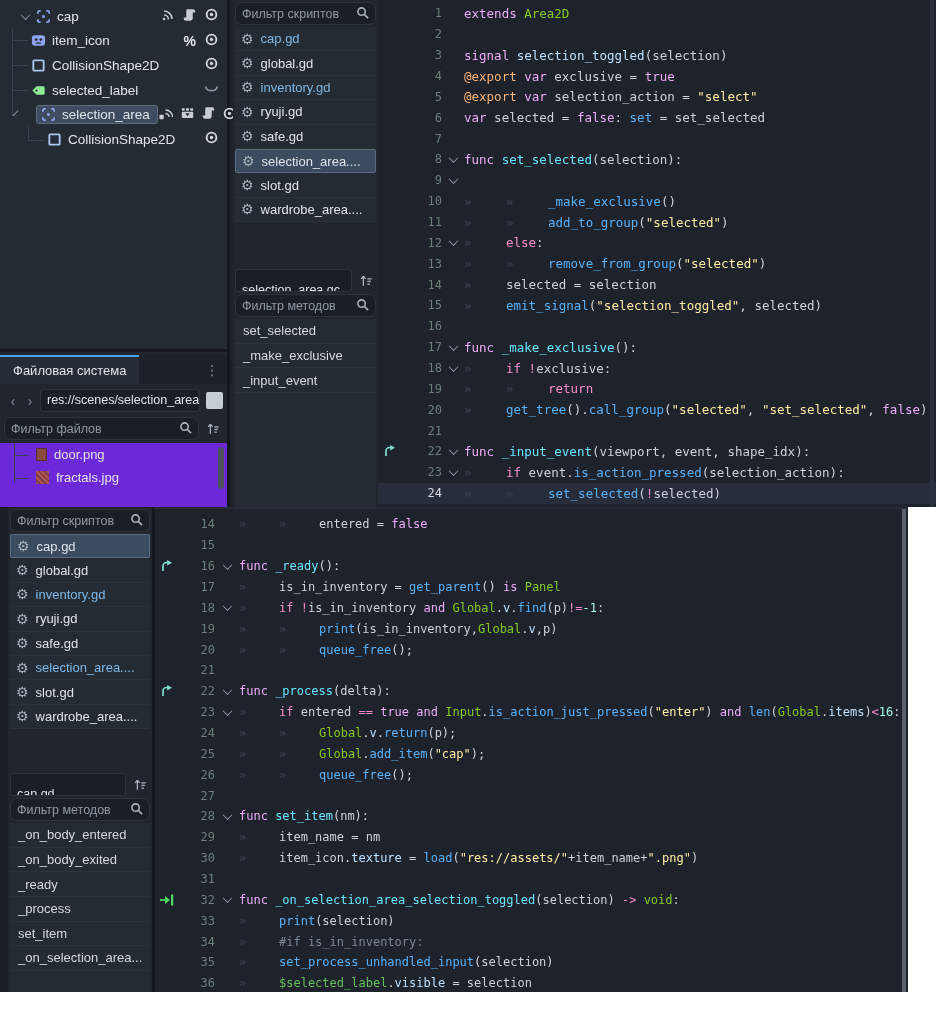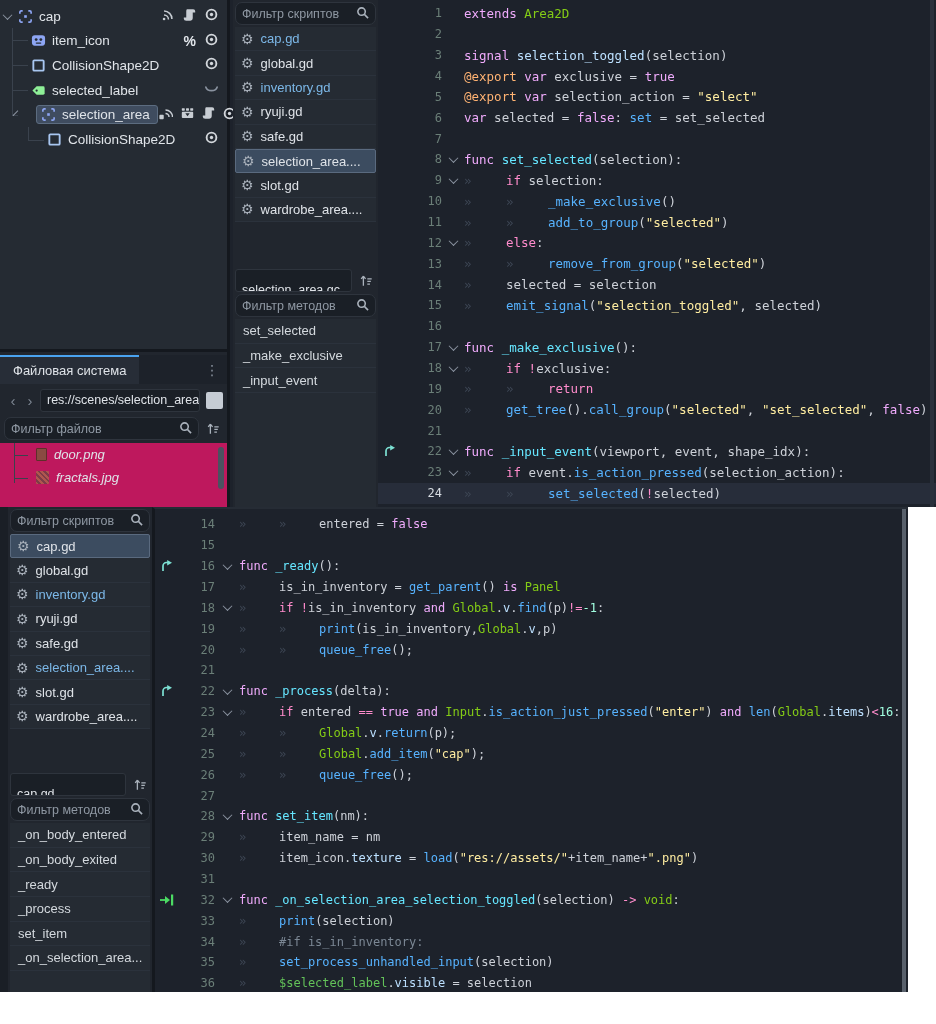--- a/index.html
+++ b/index.html
@@ -27,21 +27,21 @@
   .fs-tab { background:#272d37; border-top:2px solid #4aa3f0; color:#dfe3e8; padding:0 13px; display:flex; align-items:center; font-size:13px; }
   .fs-dots { margin-left:auto; color:#8a93a0; font-size:14px; display:flex; align-items:center; padding:0 8px; }
   .fs-nav { display:flex; align-items:center; gap:3px; padding:5px 4px 3px 6px; flex:none; }
   .nav-arrow { color:#7e8793; font-size:15px; width:14px; text-align:center; line-height:14px; }
   .fs-path { flex:1; background:#1a1f26; border:1px solid #2e343d; border-radius:3px; height:23px; line-height:21px; padding:0 6px; color:#dfe3e8; font-size:12.5px; white-space:nowrap; overflow:hidden; }
   .fs-square { width:17px; height:17px; background:#c6ccd4; border-radius:2px; margin-left:3px; flex:none; }
   .fs-filter-row { display:flex; align-items:center; gap:4px; padding:2px 4px 3px 4px; flex:none; }
   .filter-box { flex:1; display:flex; align-items:center; background:#1a1f26; border:1px solid #2e343d; border-radius:7px; height:23px; padding:0 6px; color:#8f98a3; font-size:12.5px; }
   .filter-box .ph { flex:1; white-space:nowrap; overflow:hidden; }
   .tool-btn { width:20px; height:20px; display:flex; align-items:center; justify-content:center; flex:none; }
-  .fs-list { position:relative; flex:1; background:#be185d; overflow:hidden;font-style:italic; }
+  .fs-list { position:relative; flex:1; background:#6d28d9; overflow:hidden; }
   .fs-item { display:flex; align-items:center; height:23px; padding-left:36px; color:#dfe3e8; font-size:13px; gap:7px; }
   .icon-door { width:11px; height:13px; background:#8a4a42; border:1px solid #5e2f2a; border-radius:1px; }
   .icon-fractal { width:13px; height:13px; border-radius:1px; background:repeating-linear-gradient(45deg,#b0564e 0 2px,#7e3b48 2px 4px); }
   .fs-vscroll { position:absolute; right:3px; top:4px; width:6px; height:42px; background:#4a5260; border-radius:3px; }
 
   
   .scripts-panel { position:absolute; background:#21262e; display:flex; flex-direction:column; }
   .sp-filter { margin:2px 2px 0 2px; flex:none; }
   .sp-list { background:#252b33; margin:2px 2px 0 2px; }
   .sp-item { display:flex; align-items:center; height:24.4px; padding:0 4px 0 6px; gap:7px; font-size:13px; color:#dfe3e8; border-bottom:1px solid #2b323c; }
@@ -91,21 +91,21 @@
       <div class="scene-panel">
         <div class="tree">
           <div class="tl" style="left:12px;top:28px;width:1px;height:88px;"></div>
           <div class="tl" style="left:12px;top:40px;width:16px;height:1px;"></div>
           <div class="tl" style="left:12px;top:65px;width:16px;height:1px;"></div>
           <div class="tl" style="left:12px;top:90px;width:16px;height:1px;"></div>
           <div class="tl" style="left:12px;top:115px;width:6px;height:1px;"></div>
           <div class="tl" style="left:28px;top:127px;width:1px;height:13px;"></div>
           <div class="tl" style="left:28px;top:140px;width:16px;height:1px;"></div>
 
-          <div class="tree-row" style="padding-left:4px;">
+          <div class="tree-row" style="padding-left:22px;">
             <span class="chev"></span>
             <span style="margin-left:7px;display:flex;">
               <svg width="15" height="15" viewBox="0 0 16 16" fill="none" stroke="#8da5f3" stroke-width="1.8">
                   <path d="M2 5 V3.5 Q2 2 3.5 2 H5"></path>
                   <path d="M11 2 h1.5 Q14 2 14 3.5 V5"></path>
                   <path d="M14 11 v1.5 Q14 14 12.5 14 H11"></path>
                   <path d="M5 14 H3.5 Q2 14 2 12.5 V11"></path>
                   <rect x="6.6" y="6.6" width="2.8" height="2.8" fill="#8da5f3" stroke="none"></rect>
                 </svg>
             </span>
@@ -352,21 +352,21 @@
 
     <div class="editor editor-top" id="editor-top">
         <div class="cline"><span class="g-icon"></span><span class="lnum">1</span><span class="fold"></span><span class="code"><span class="tk-kw">extends</span><span class="tk-pl"> </span><span class="tk-type">Area2D</span></span></div>
         <div class="cline"><span class="g-icon"></span><span class="lnum">2</span><span class="fold"></span><span class="code"></span></div>
         <div class="cline"><span class="g-icon"></span><span class="lnum">3</span><span class="fold"></span><span class="code"><span class="tk-kw">signal</span><span class="tk-pl"> </span><span class="tk-mem">selection_toggled</span><span class="tk-pl">(selection)</span></span></div>
         <div class="cline"><span class="g-icon"></span><span class="lnum">4</span><span class="fold"></span><span class="code"><span class="tk-ann">@export</span><span class="tk-pl"> </span><span class="tk-kw">var</span><span class="tk-pl"> exclusive = </span><span class="tk-kw">true</span></span></div>
         <div class="cline"><span class="g-icon"></span><span class="lnum">5</span><span class="fold"></span><span class="code"><span class="tk-ann">@export</span><span class="tk-pl"> </span><span class="tk-kw">var</span><span class="tk-pl"> selection_action = </span><span class="tk-str">"select"</span></span></div>
         <div class="cline"><span class="g-icon"></span><span class="lnum">6</span><span class="fold"></span><span class="code"><span class="tk-kw">var</span><span class="tk-pl"> selected = </span><span class="tk-kw">false</span><span class="tk-pl">: </span><span class="tk-fn">set</span><span class="tk-pl"> = set_selected</span></span></div>
         <div class="cline"><span class="g-icon"></span><span class="lnum">7</span><span class="fold"></span><span class="code"></span></div>
         <div class="cline"><span class="g-icon"></span><span class="lnum">8</span><span class="fold"><i class="chev"></i></span><span class="code"><span class="tk-kw">func</span><span class="tk-pl"> </span><span class="tk-fndef">set_selected</span><span class="tk-pl">(selection):</span></span></div>
-        <div class="cline"><span class="g-icon"></span><span class="lnum">9</span><span class="fold"><i class="chev"></i></span><span class="code"><span class="tabmark">»</span><span class="tk-cf">if</span><span class="tk-pl"> selection:</span></span></div>
+        <div class="cline"><span class="g-icon"></span><span class="lnum">9</span><span class="fold"><i class="chev"></i></span></div>
         <div class="cline"><span class="g-icon"></span><span class="lnum">10</span><span class="fold"></span><span class="code"><span class="tabmark">»</span><span class="tabmark">»</span><span class="tk-fn">_make_exclusive</span><span class="tk-pl">()</span></span></div>
         <div class="cline"><span class="g-icon"></span><span class="lnum">11</span><span class="fold"></span><span class="code"><span class="tabmark">»</span><span class="tabmark">»</span><span class="tk-fn">add_to_group</span><span class="tk-pl">(</span><span class="tk-str">"selected"</span><span class="tk-pl">)</span></span></div>
         <div class="cline"><span class="g-icon"></span><span class="lnum">12</span><span class="fold"><i class="chev"></i></span><span class="code"><span class="tabmark">»</span><span class="tk-cf">else</span><span class="tk-pl">:</span></span></div>
         <div class="cline"><span class="g-icon"></span><span class="lnum">13</span><span class="fold"></span><span class="code"><span class="tabmark">»</span><span class="tabmark">»</span><span class="tk-fn">remove_from_group</span><span class="tk-pl">(</span><span class="tk-str">"selected"</span><span class="tk-pl">)</span></span></div>
         <div class="cline"><span class="g-icon"></span><span class="lnum">14</span><span class="fold"></span><span class="code"><span class="tabmark">»</span><span class="tk-pl">selected = selection</span></span></div>
         <div class="cline"><span class="g-icon"></span><span class="lnum">15</span><span class="fold"></span><span class="code"><span class="tabmark">»</span><span class="tk-fn">emit_signal</span><span class="tk-pl">(</span><span class="tk-str">"selection_toggled"</span><span class="tk-pl">, selected)</span></span></div>
         <div class="cline"><span class="g-icon"></span><span class="lnum">16</span><span class="fold"></span><span class="code"></span></div>
         <div class="cline"><span class="g-icon"></span><span class="lnum">17</span><span class="fold"><i class="chev"></i></span><span class="code"><span class="tk-kw">func</span><span class="tk-pl"> </span><span class="tk-fndef">_make_exclusive</span><span class="tk-pl">():</span></span></div>
         <div class="cline"><span class="g-icon"></span><span class="lnum">18</span><span class="fold"><i class="chev"></i></span><span class="code"><span class="tabmark">»</span><span class="tk-cf">if</span><span class="tk-pl"> </span><span class="tk-cf">!</span><span class="tk-pl">exclusive:</span></span></div>
         <div class="cline"><span class="g-icon"></span><span class="lnum">19</span><span class="fold"></span><span class="code"><span class="tabmark">»</span><span class="tabmark">»</span><span class="tk-cf">return</span></span></div>

